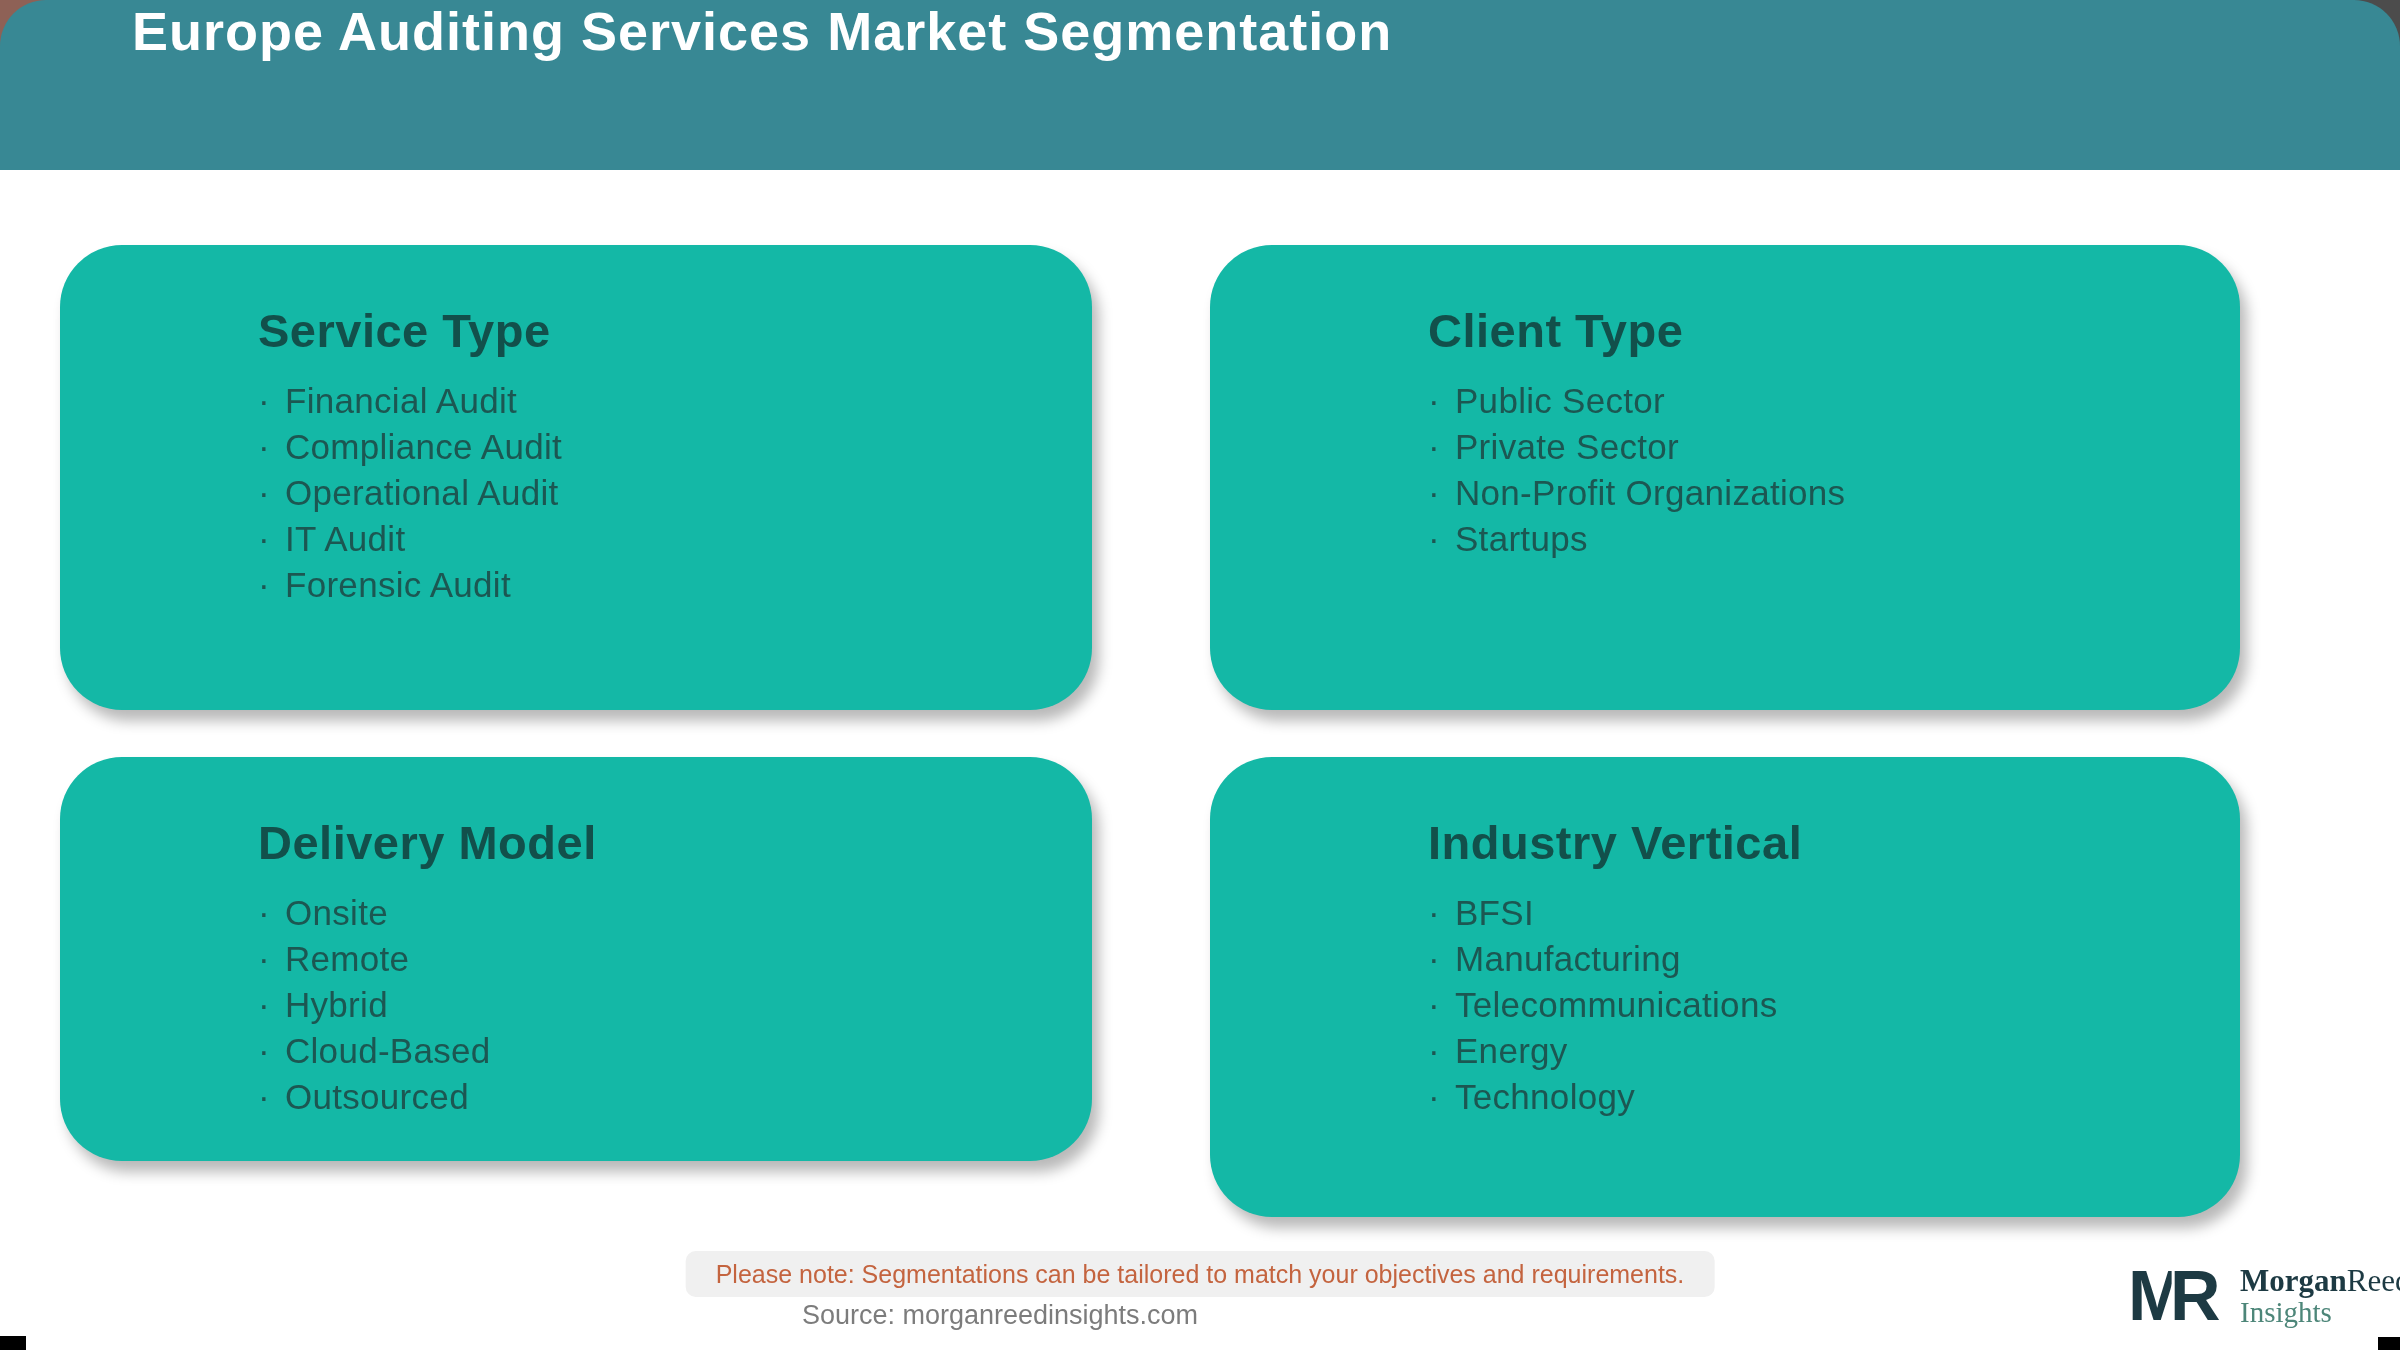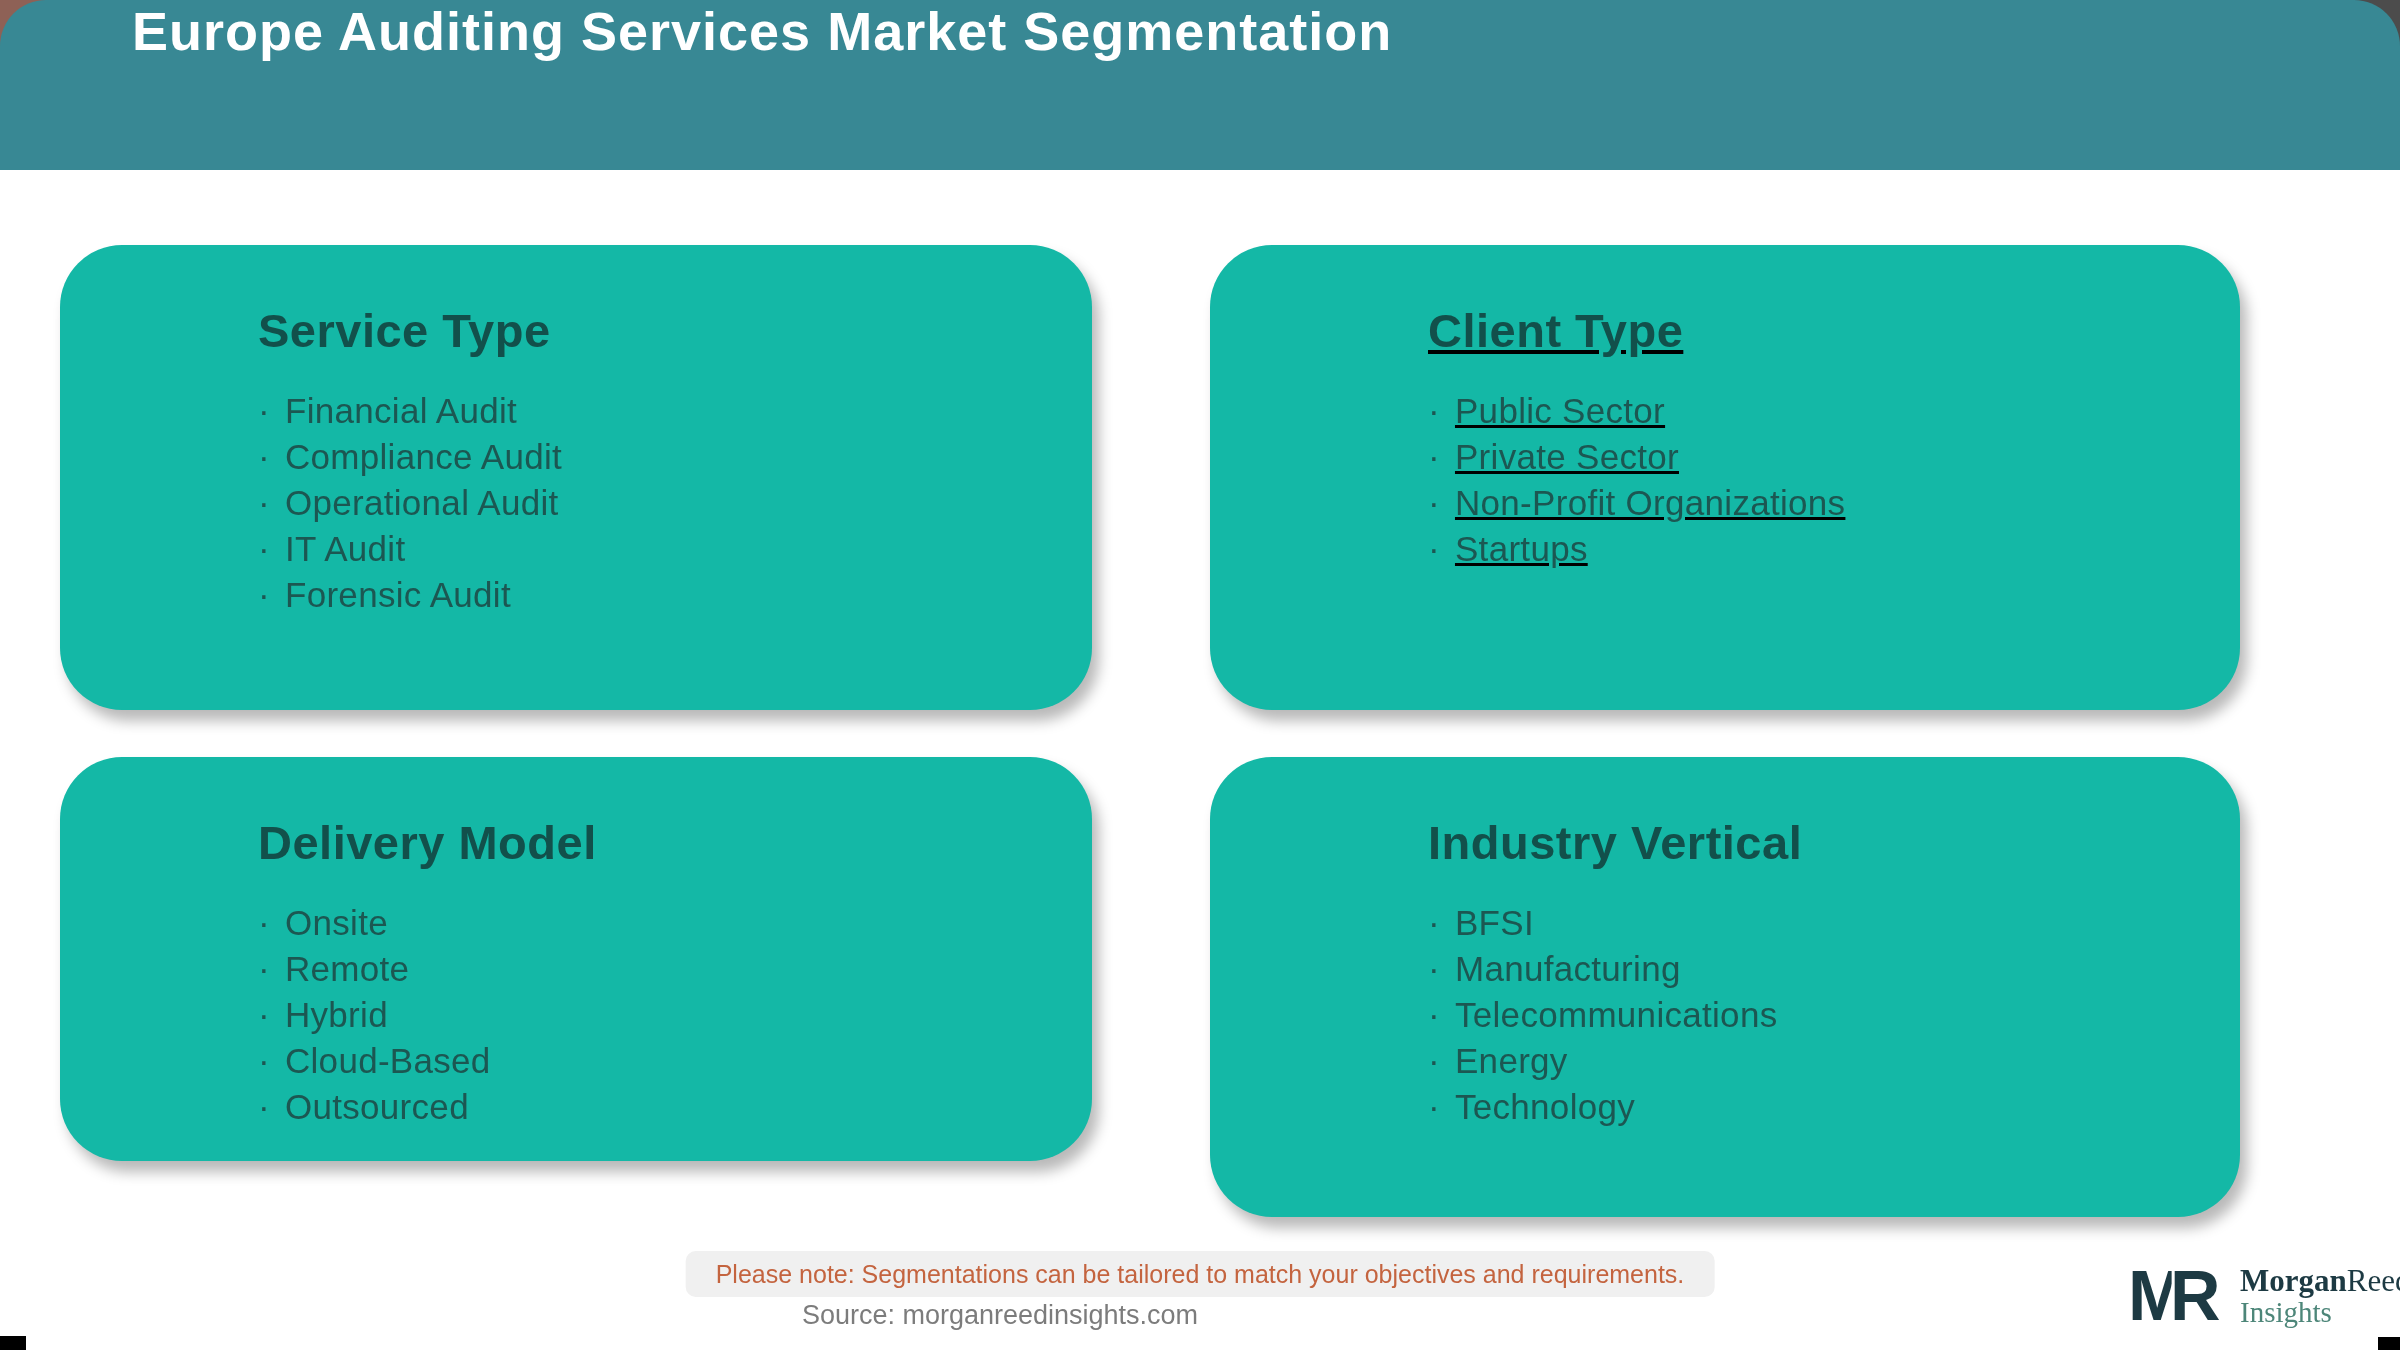--- a/index.html
+++ b/index.html
@@ -38,34 +38,34 @@
     position: absolute;
     background: #14b8a6;
     border-radius: 62px;
     box-shadow: 7px 11px 14px rgba(0, 0, 0, 0.28);
     box-sizing: border-box;
     padding-top: 58px;
   }
   .card-left  { padding-left: 198px; }
   .card-right { padding-left: 218px; }
   .card-service-type     { left: 60px;   top: 245px; width: 1032px; height: 465px; }
-  .card-client-type      { left: 1210px; top: 245px; width: 1030px; height: 465px; text-decoration: underline; }
+  .card-client-type      { left: 1210px; top: 245px; width: 1030px; height: 465px; }
   .card-delivery-model   { left: 60px;   top: 757px; width: 1032px; height: 404px; }
   .card-industry-vertical{ left: 1210px; top: 757px; width: 1030px; height: 460px; }
 
   .card-title {
     font-size: 47px;
     font-weight: bold;
     letter-spacing: 0.5px;
     color: #12504b;
     margin: 0;
   }
   .card-list {
     list-style: none;
-    margin: 30px 0 0 0;
+    margin: 20px 0 0 0;
     padding: 0;
   }
   .card-item {
     font-size: 35px;
     line-height: 46px;
     letter-spacing: 0.3px;
     color: #1c5752;
     white-space: nowrap;
   }
   .bullet { display: inline-block; margin-right: 15px; }

